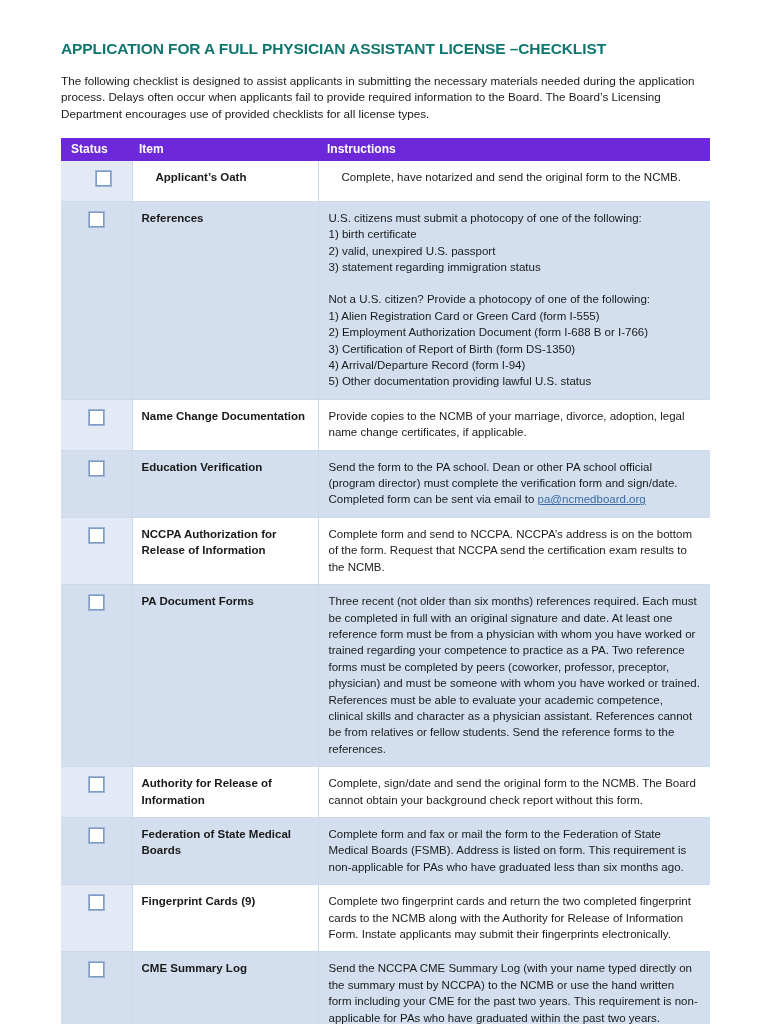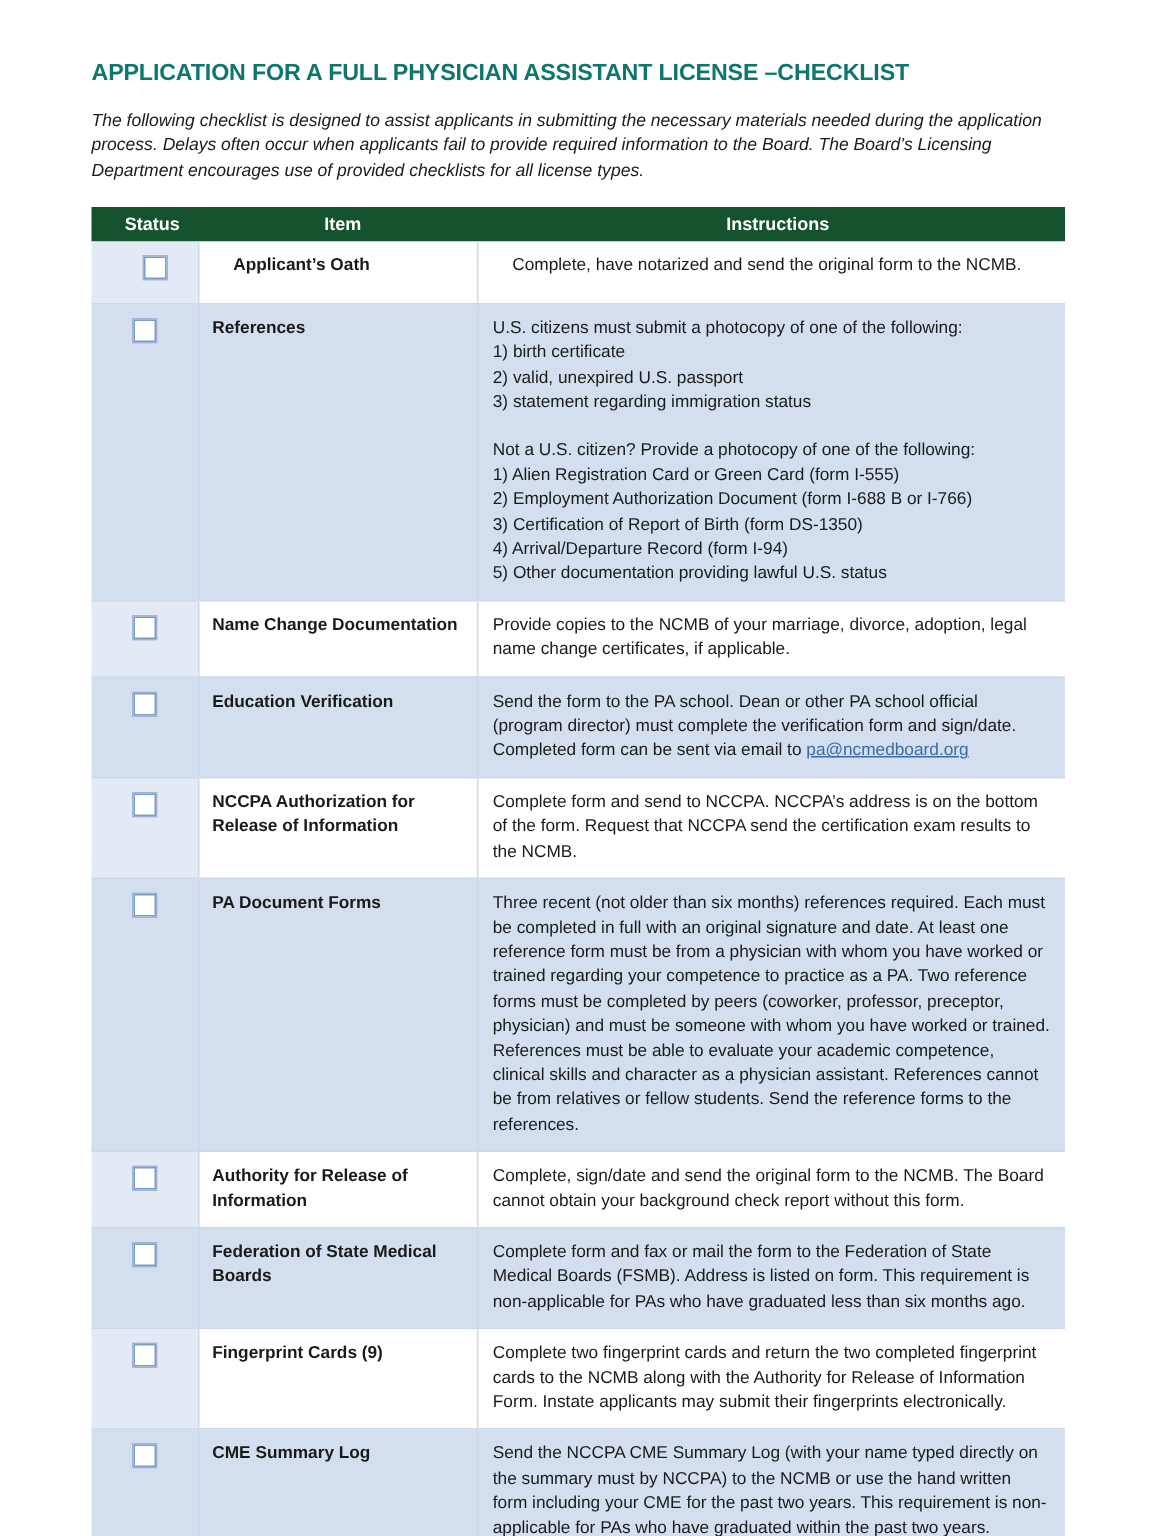--- a/index.html
+++ b/index.html
@@ -29,38 +29,37 @@
     margin: 0 0 14px 0;
     line-height: 1.2;
     white-space: nowrap;
   }
   .intro {
     font-size: 11.7px;
     line-height: 16.6px;
     color: #1a1a1a;
     margin: 0 0 16px 0;
     max-width: 635px;
-    font-style: italic;
   }
   table.checklist {
     width: 649px;
     border-collapse: collapse;
     table-layout: fixed;
     border-bottom: 1px solid #c5d3e8;
   }
   table.checklist col.c-status { width: 71px; }
   table.checklist col.c-item   { width: 186px; }
   table.checklist col.c-instr  { width: 392px; }
 
   thead th {
-    background: #14532d;
+    background: #6d28d9;
     color: #ffffff;
     font-size: 12px;
     font-weight: bold;
-    text-align: center;
+    text-align: left;
     padding: 4px 0 5px 0;
     border: none;
     vertical-align: middle;
   }
   thead th.h-status { padding-left: 10px; }
   thead th.h-item   { padding-left: 7px; }
   thead th.h-instr  { padding-left: 9px; }
 
   tbody td {
     font-size: 11.5px;

